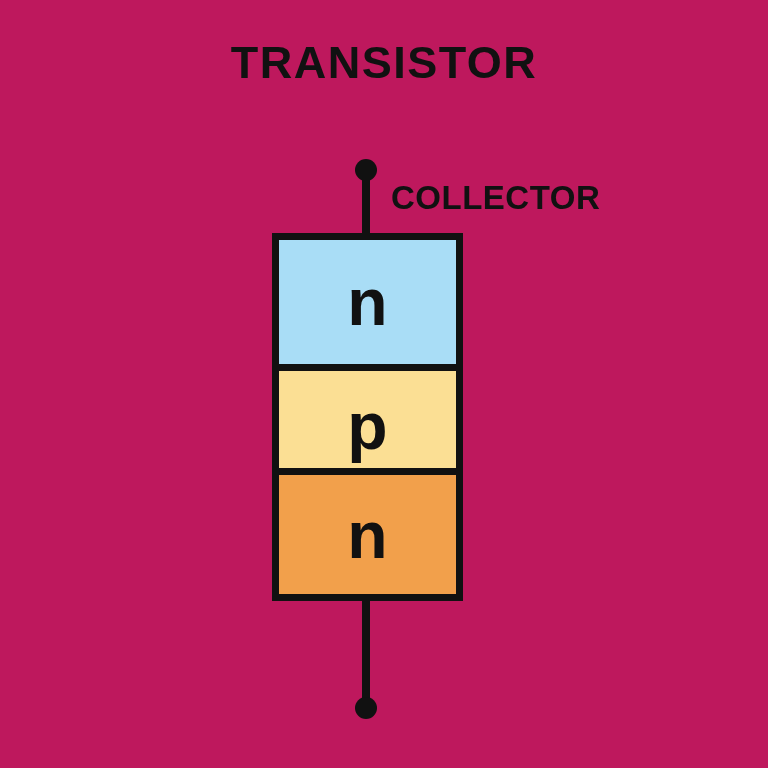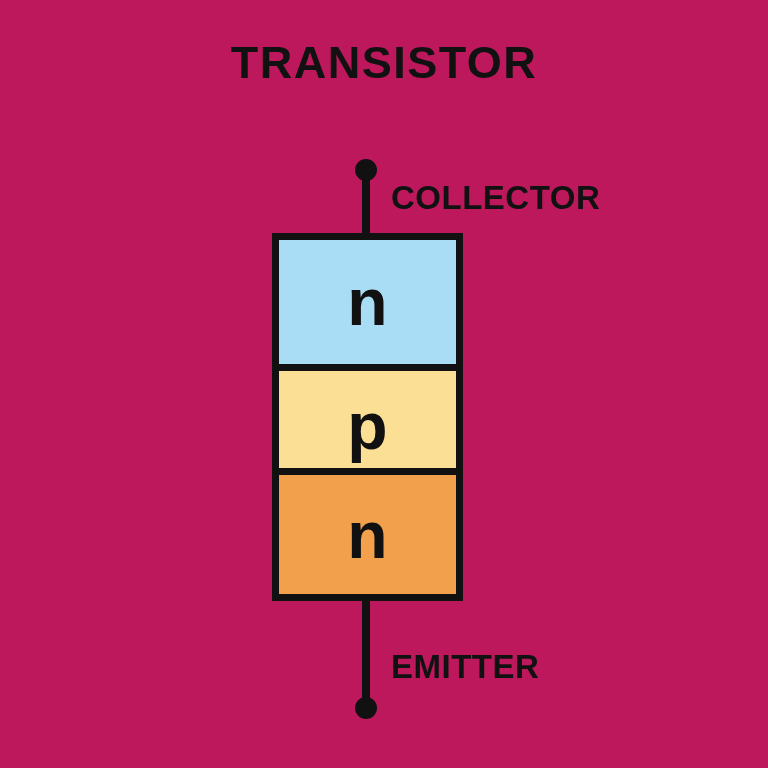--- a/index.html
+++ b/index.html
@@ -153,15 +153,14 @@
       <span class="layer-letter">p</span>
     </div>
     <div class="layer layer-emitter" style="background-color: rgb(242, 160, 75);">
       <span class="layer-letter">n</span>
     </div>
   </div>
 
 
   <div class="lead lead-emitter"></div>
   <div class="terminal-dot dot-emitter"></div>
-  <div class="terminal-label label-emitter">EMITTER</div>
 
 </div>
 
 </body></html>

